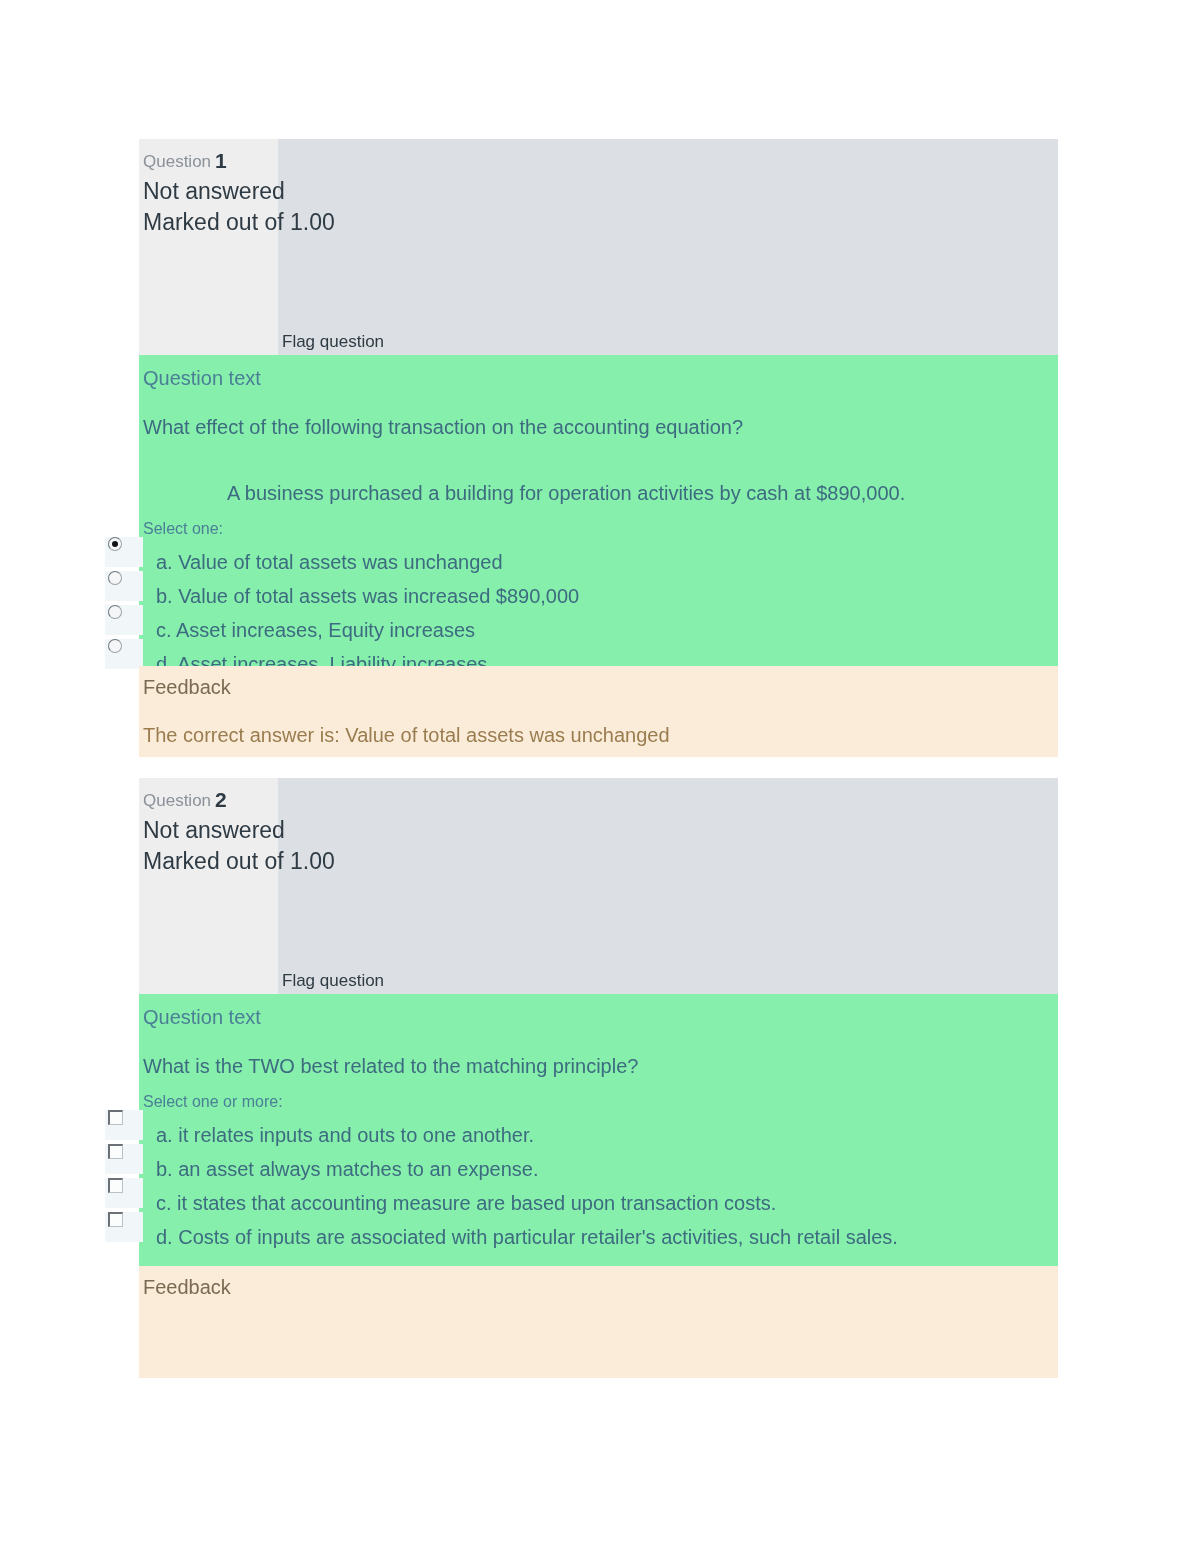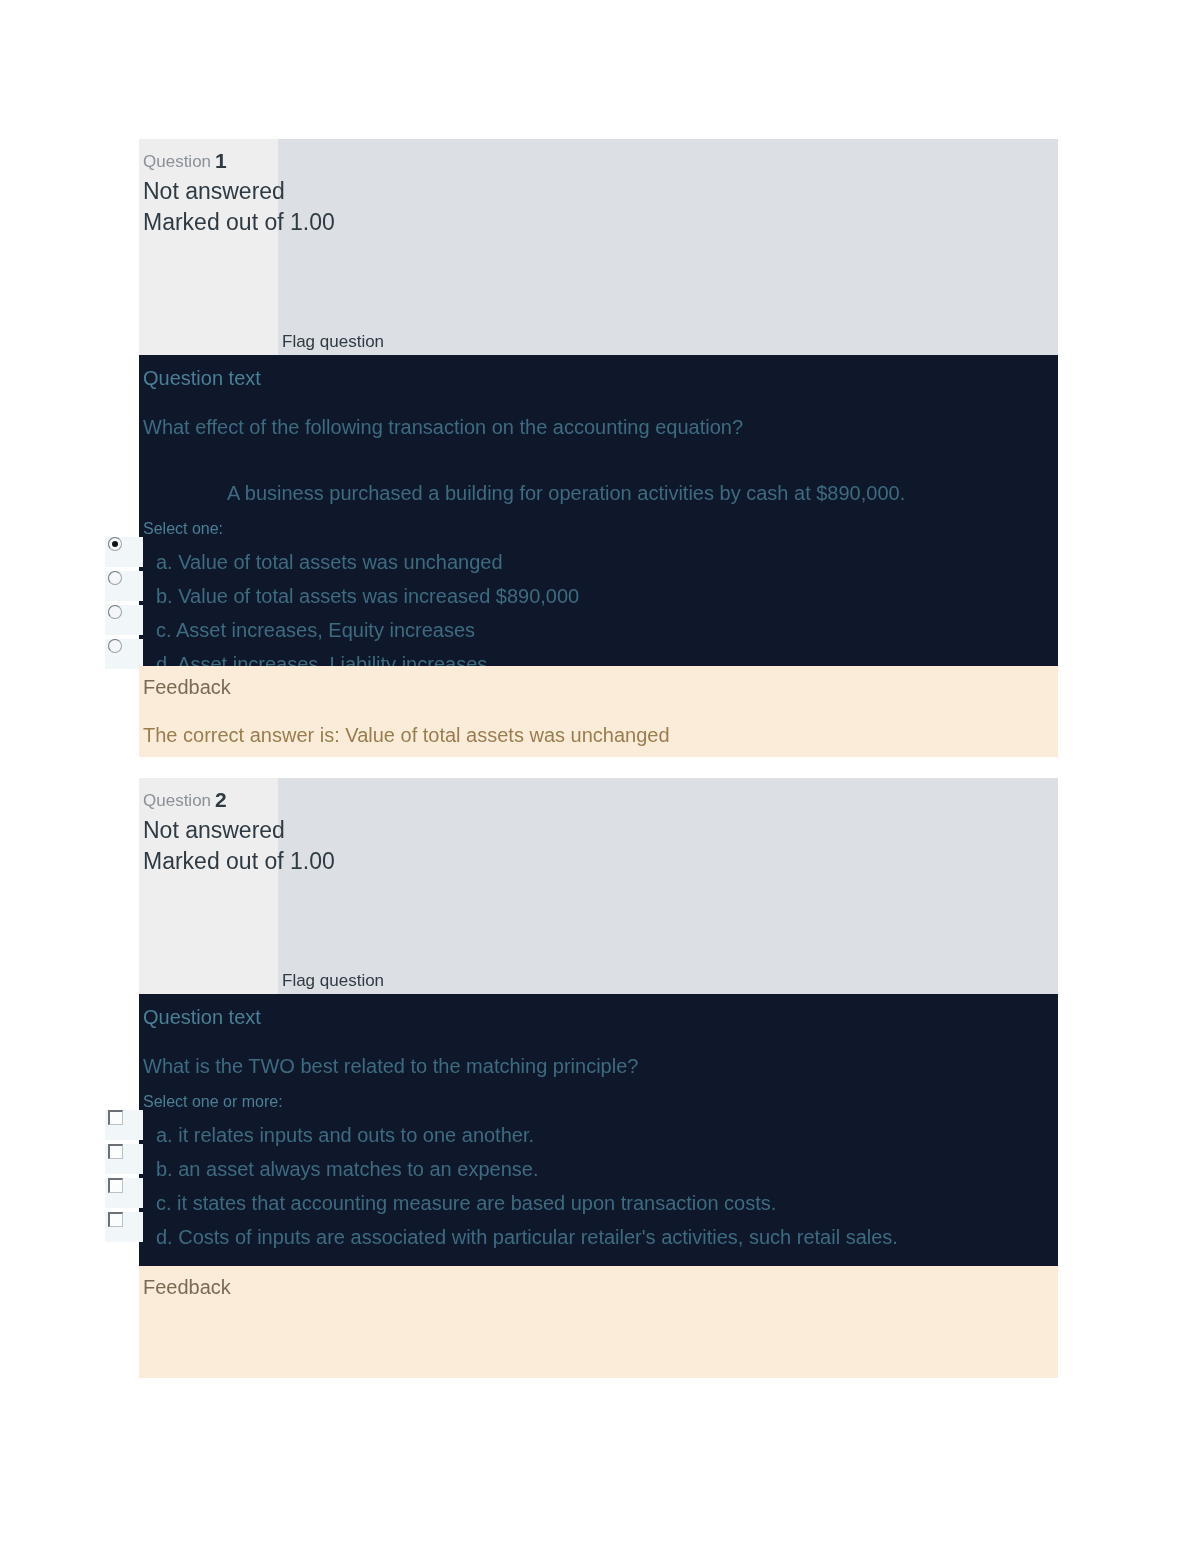--- a/index.html
+++ b/index.html
@@ -61,21 +61,21 @@
     bottom: 3px;
     font-size: 17px;
     color: #2f3b44;
     white-space: nowrap;
     z-index: 3;
   }
 
   
   .qcontent {
     position: relative;
-    background: #0f172a;
+    background: #86efac;
     width: 919px;
     padding: 6px 0 0 4px;
   }
   .qtext-label {
     font-size: 20px;
     color: #4a7f96;
     margin: 6px 0 22px 0;
   }
   .qtext-body {
     font-size: 20px;

